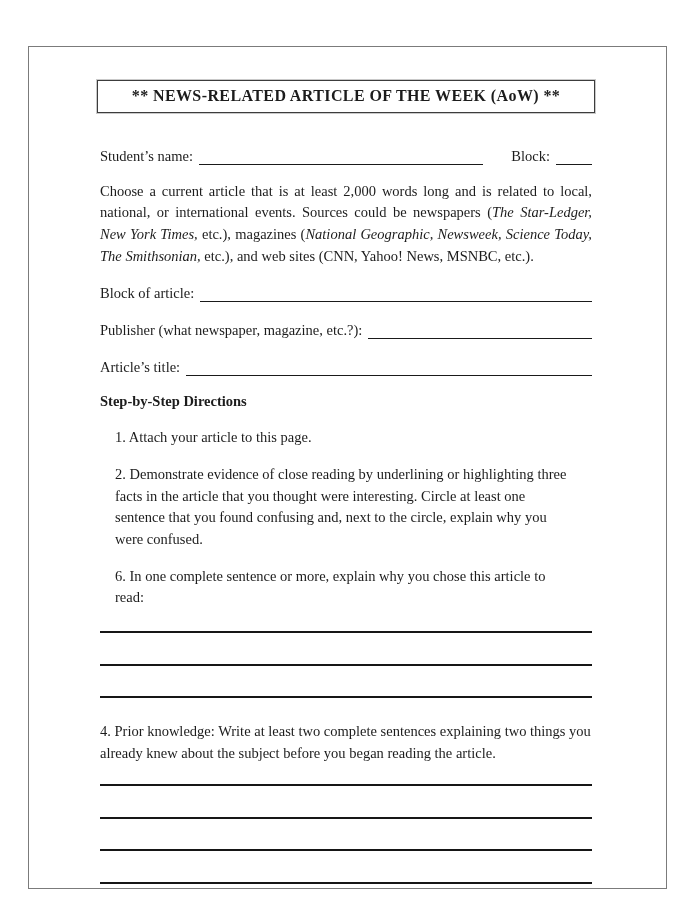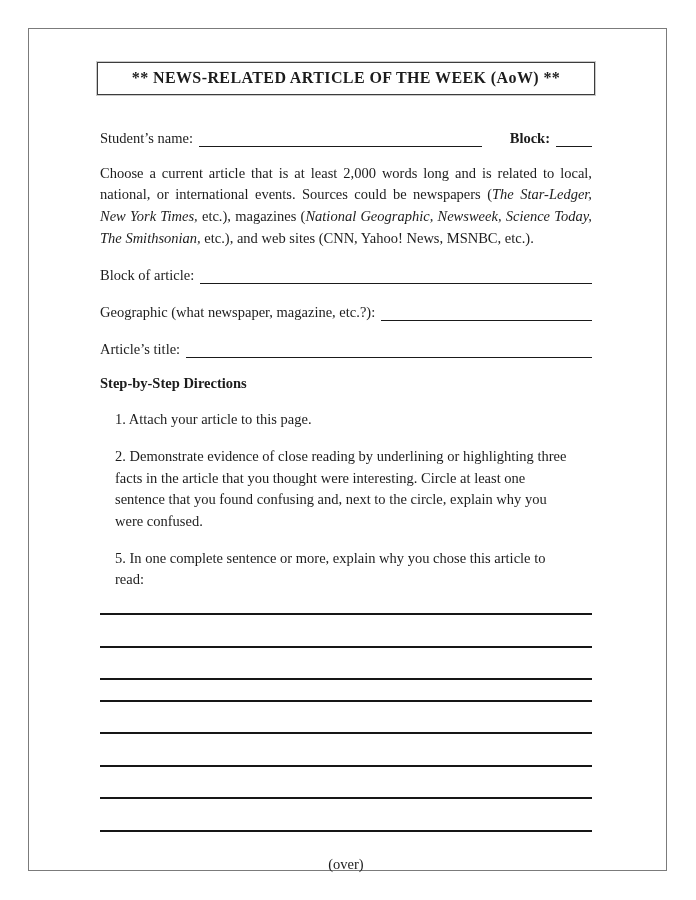--- a/index.html
+++ b/index.html
@@ -6,21 +6,21 @@
     margin: 0;
     padding: 0;
     background: #ffffff;
     width: 696px;
     height: 900px;
     font-family: "Liberation Serif", "DejaVu Serif", serif;
   }
   .sheet {
     position: absolute;
     left: 28px;
-    top: 28px;
+    top: 46px;
     width: 639px;
     height: 843px;
     box-sizing: border-box;
     border: 1px solid #7b7b7b;
     background: #ffffff;
   }
   .content {
     position: absolute;
     left: 71px;
     top: 33px;
@@ -45,21 +45,21 @@
     height: 22px;
     align-items: stretch;
   }
   .row .label { white-space: nowrap; padding-right: 6px; }
   .blank {
     flex: 1 1 auto;
     border-bottom: 1.5px solid #1a1a1a;
     margin-bottom: 3px;
   }
   .blank.short { flex: 0 0 36px; }
-  .block-label { margin-left: 28px; font-weight: bold; }
+  .block-label { margin-left: 28px; }
   .student-row { margin-bottom: 13px; }
   .intro {
     margin: 0 0 15px 0;
     text-align: justify;
   }
   .field-row { margin-bottom: 15px; }
   .field-row.last { margin-bottom: 12px; }
   .directions-heading {
     font-weight: bold;
     margin: 0 0 7px 0;
@@ -95,43 +95,44 @@
     </div>
 
     <p class="intro"><span>Choose a current article that is at least 2,000 words long and is related to local, national, or international events. Sources could be newspapers (</span><i>The Star-Ledger, New York Times,</i><span> etc.), magazines (</span><i>National Geographic, Newsweek, Science Today, The Smithsonian,</i><span> etc.), and web sites (CNN, Yahoo! News, MSNBC, etc.).</span></p>
 
     <div class="row field-row">
       <span class="label">Block of article:</span>
       <span class="blank"></span>
     </div>
 
     <div class="row field-row">
-      <span class="label">Geographic (what newspaper, magazine, etc.?):</span>
+      <span class="label">Publisher (what newspaper, magazine, etc.?):</span>
       <span class="blank"></span>
     </div>
 
     <div class="row field-row last">
       <span class="label">Article’s title:</span>
       <span class="blank"></span>
     </div>
 
     <p class="directions-heading">Step-by-Step Directions</p>
 
     <div class="steps">
       <p>1. Attach your article to this page.</p>
       <p>2. Demonstrate evidence of close reading by underlining or highlighting three facts in the article that you thought were interesting. Circle at least one sentence that you found confusing and, next to the circle, explain why you were confused.</p>
-      <p>5. In one complete sentence or more, explain why you chose this article to read:</p>
+      <p>6. In one complete sentence or more, explain why you chose this article to read:</p>
     </div>
 
     <div class="answer-lines">
         <div class="answer-line"></div>
         <div class="answer-line"></div>
         <div class="answer-line"></div>
       </div>
 
+    <p class="step4">4. Prior knowledge: Write at least two complete sentences explaining two things you already knew about the subject before you began reading the article.</p>
 
     <div class="answer-lines after-step4">
         <div class="answer-line"></div>
         <div class="answer-line"></div>
         <div class="answer-line"></div>
         <div class="answer-line"></div>
         <div class="answer-line"></div>
       </div>
 
     <div class="footer">

